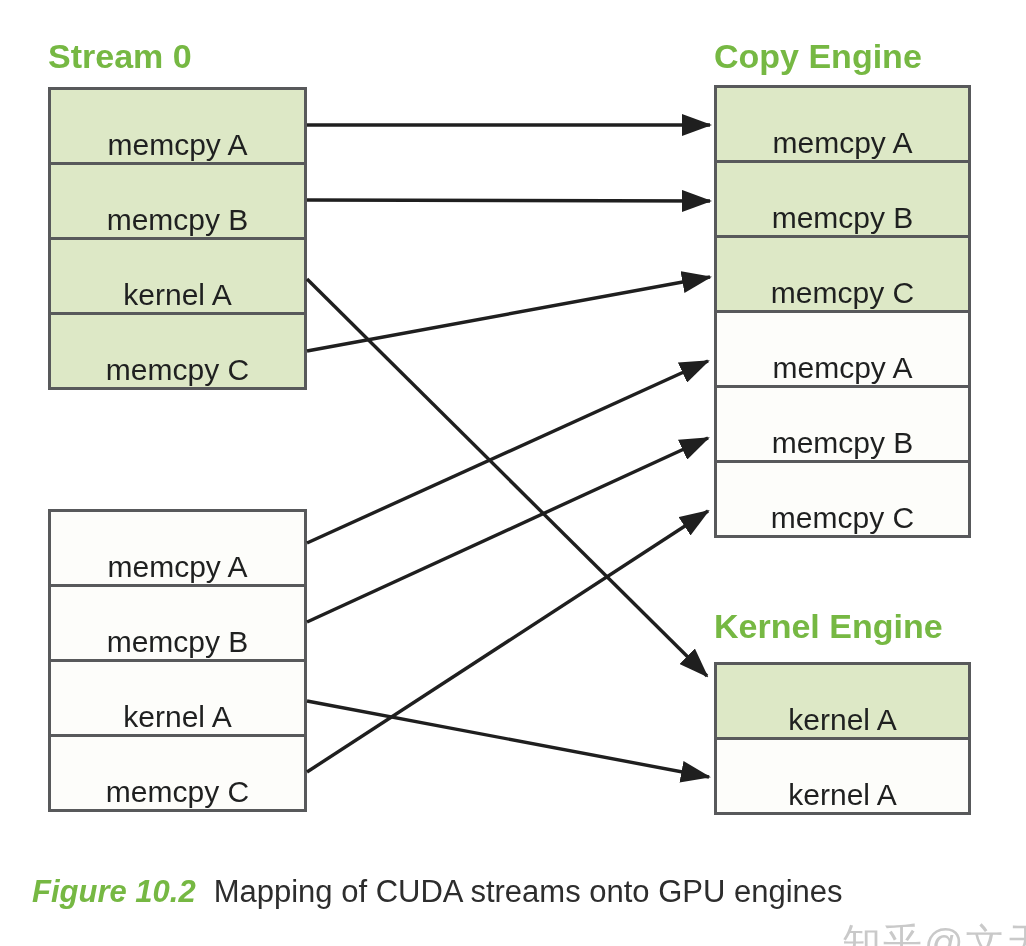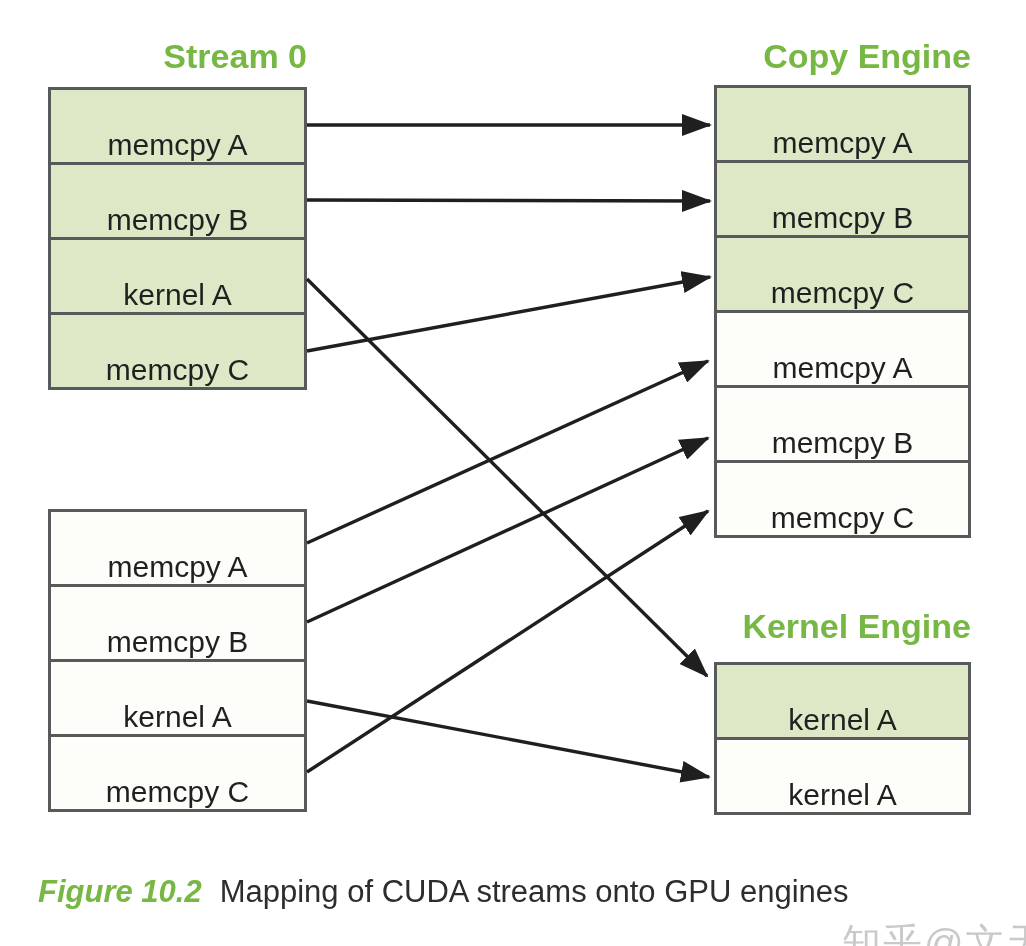--- a/index.html
+++ b/index.html
@@ -6,21 +6,21 @@
   .canvas {
     position: relative;
     width: 1026px;
     height: 946px;
     background: #ffffff;
     font-family: "Liberation Sans", sans-serif;
     overflow: hidden;
   }
   .col-title {
     position: absolute;
-    text-align: right;
+    text-align: left;
     font-weight: bold;
     font-size: 34px;
     line-height: 40px;
     color: var(--accent-green, #76b843);
     letter-spacing: 0px;
     white-space: nowrap;
   }
   .boxes { position: absolute; z-index: 1; }
   .box {
     box-sizing: border-box;
@@ -43,21 +43,21 @@
   }
   .arrow-line {
     stroke: var(--arrow, #1f1f1f);
     stroke-width: 3.4;
     fill: none;
     marker-end: url(#ah);
   }
   #ah path { fill: var(--arrow, #1f1f1f); }
   .caption {
     position: absolute;
-    left: 38px;
+    left: 32px;
     top: 874px;
     font-size: 31px;
     white-space: nowrap;
     z-index: 2;
   }
   .cap-label {
     color: var(--accent-green, #76b843);
     font-weight: bold;
     font-style: italic;
     margin-right: 18px;

